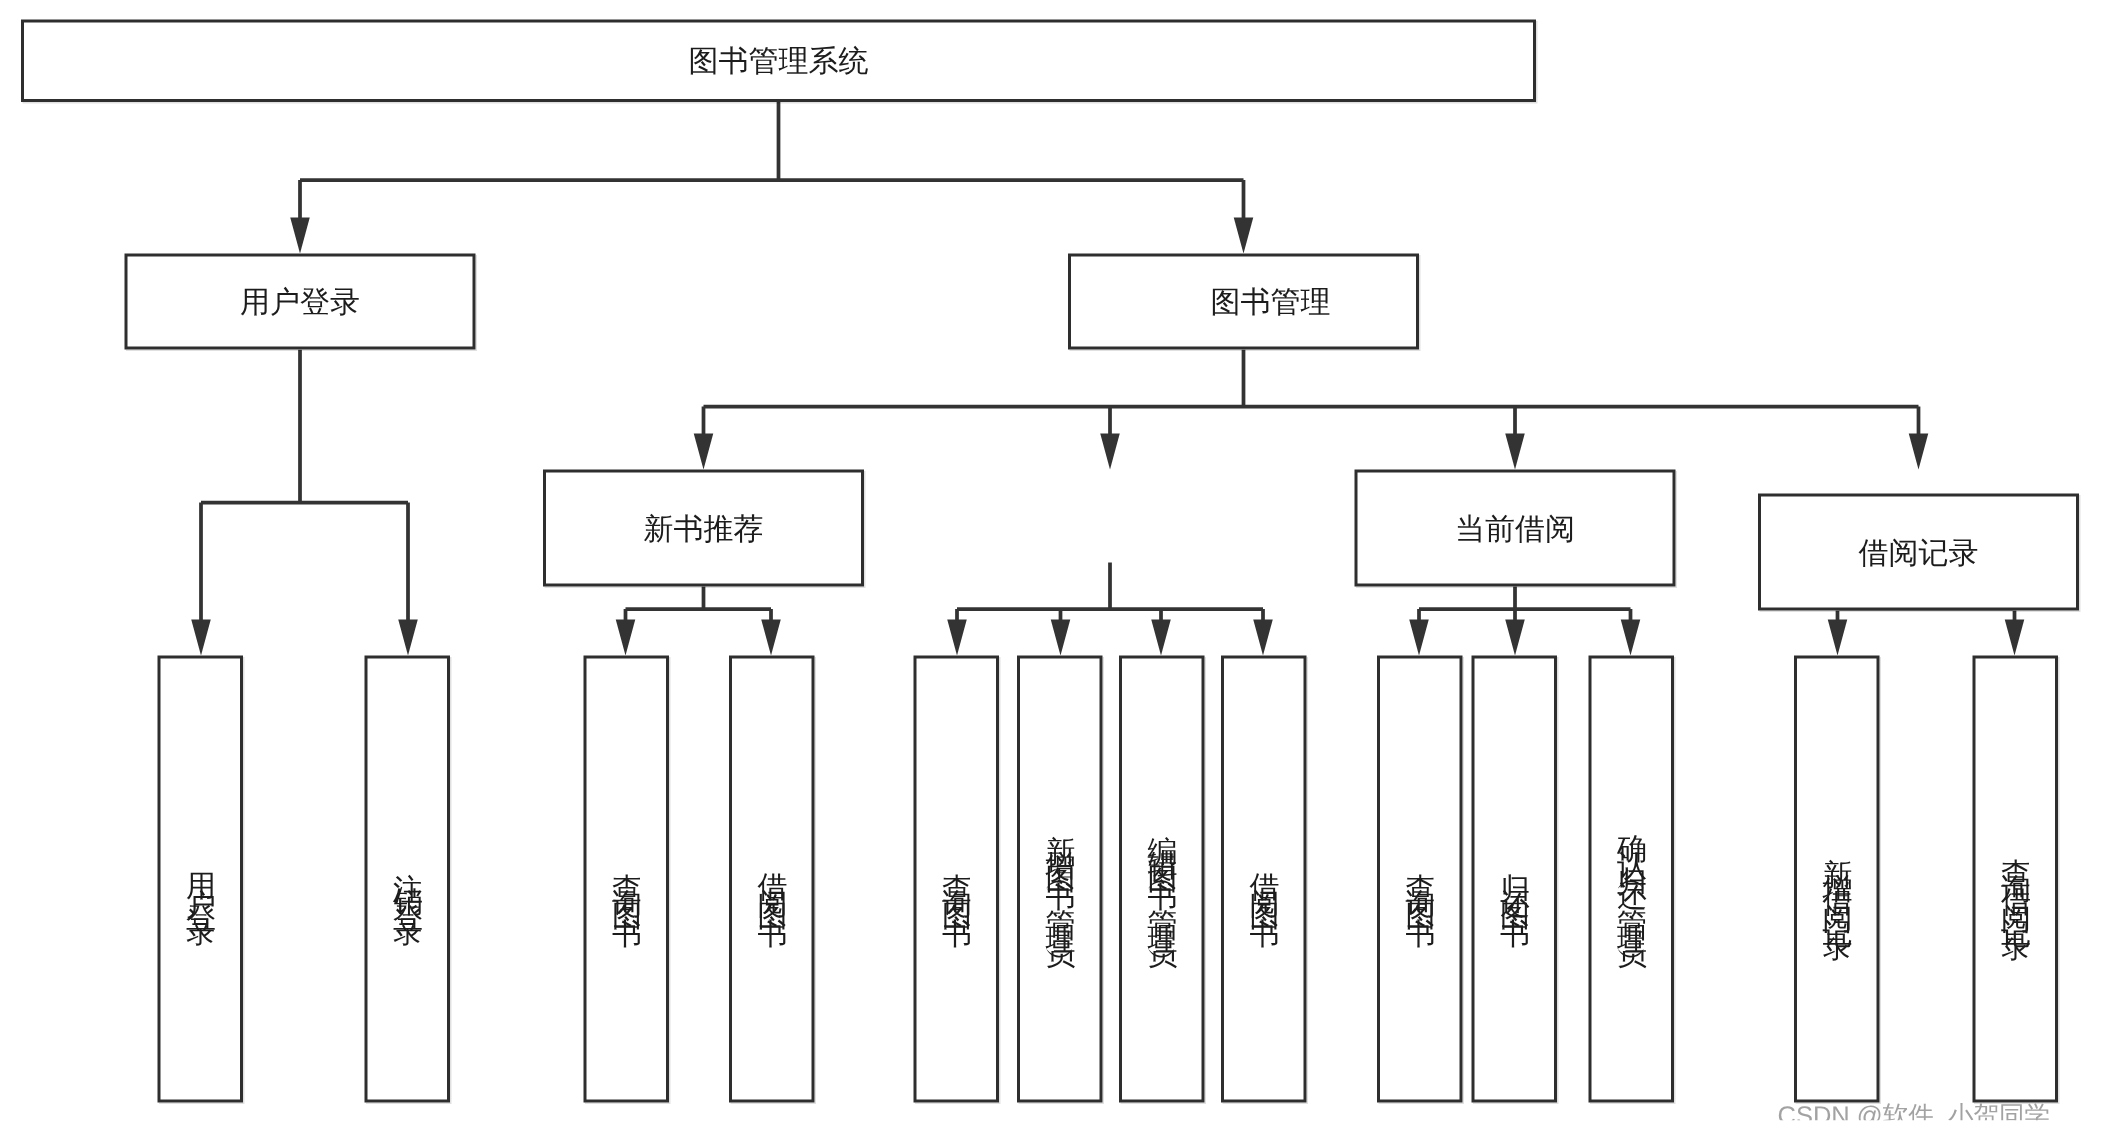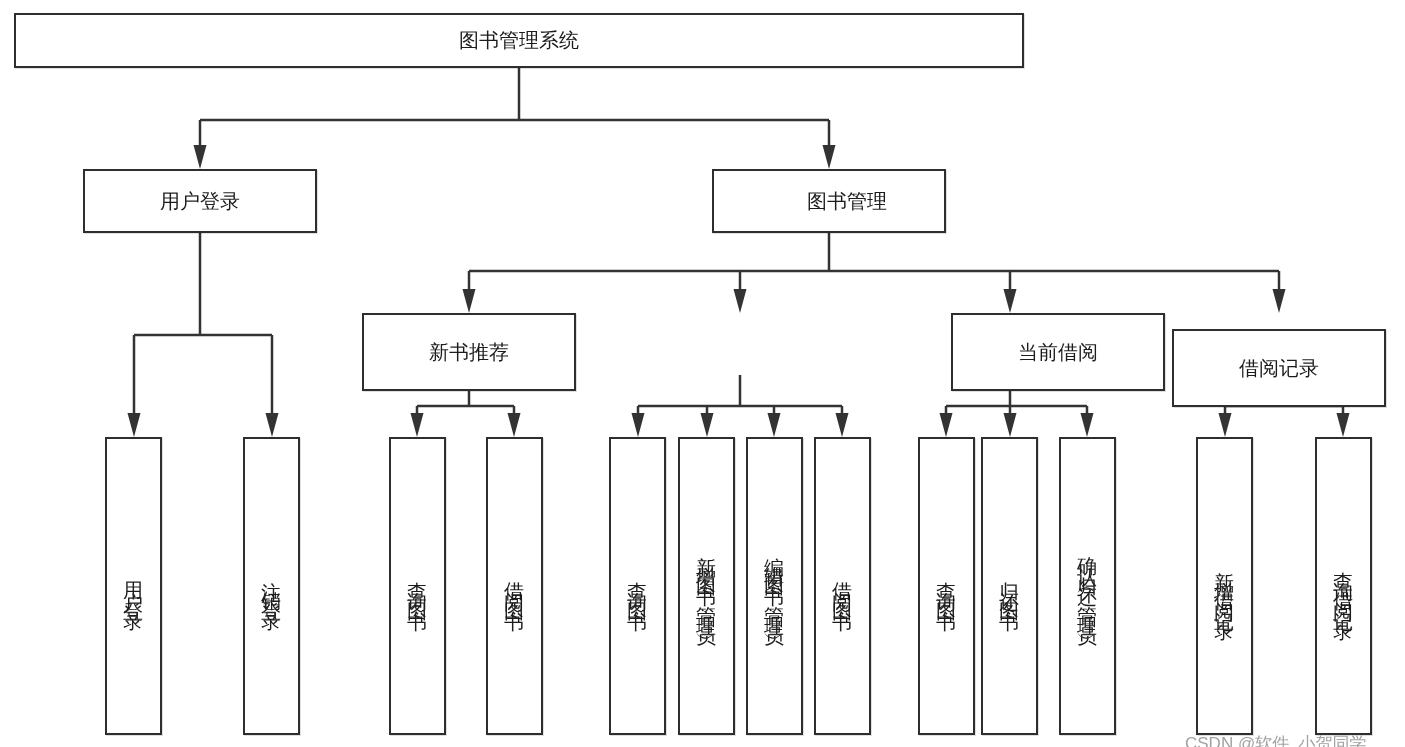--- a/index.html
+++ b/index.html
@@ -35,21 +35,21 @@
     justify-content: center;
     box-shadow: 1px 1px 0 rgba(0,0,0,0.12);
   }
   .box.root  { left: 14px;  top: 13px;  width: 1010px; height: 55px; font-size: 20px; }
   .box.l2    { top: 169px; width: 234px; height: 64px; font-size: 20px; }
   .box.l2.n1 { left: 83px; }
   .box.l2.n2 { left: 712px; padding-left: 36px; }
   .box.l3    { top: 313px; width: 214px; height: 78px; font-size: 20px; }
   .box.l3.n1 { left: 362px; }
   .box.l3.n2 { left: 633px; width: 215px; }
-  .box.l3.n3 { left: 951px; font-family: Liberation Serif, serif; }
+  .box.l3.n3 { left: 903px; font-family: Liberation Serif, serif; }
   .box.l3.n4 { left: 1172px; margin-top: 16px; }
   .box.leaf  { top: 437px; width: 57px; height: 298px; font-size: 20px; }
   .leaf .vtext {
     writing-mode: vertical-rl;
     text-orientation: mixed;
     letter-spacing: 10px;
     white-space: nowrap;
     line-height: 1;
   }
   .leaf.f1  { left: 105px; }

